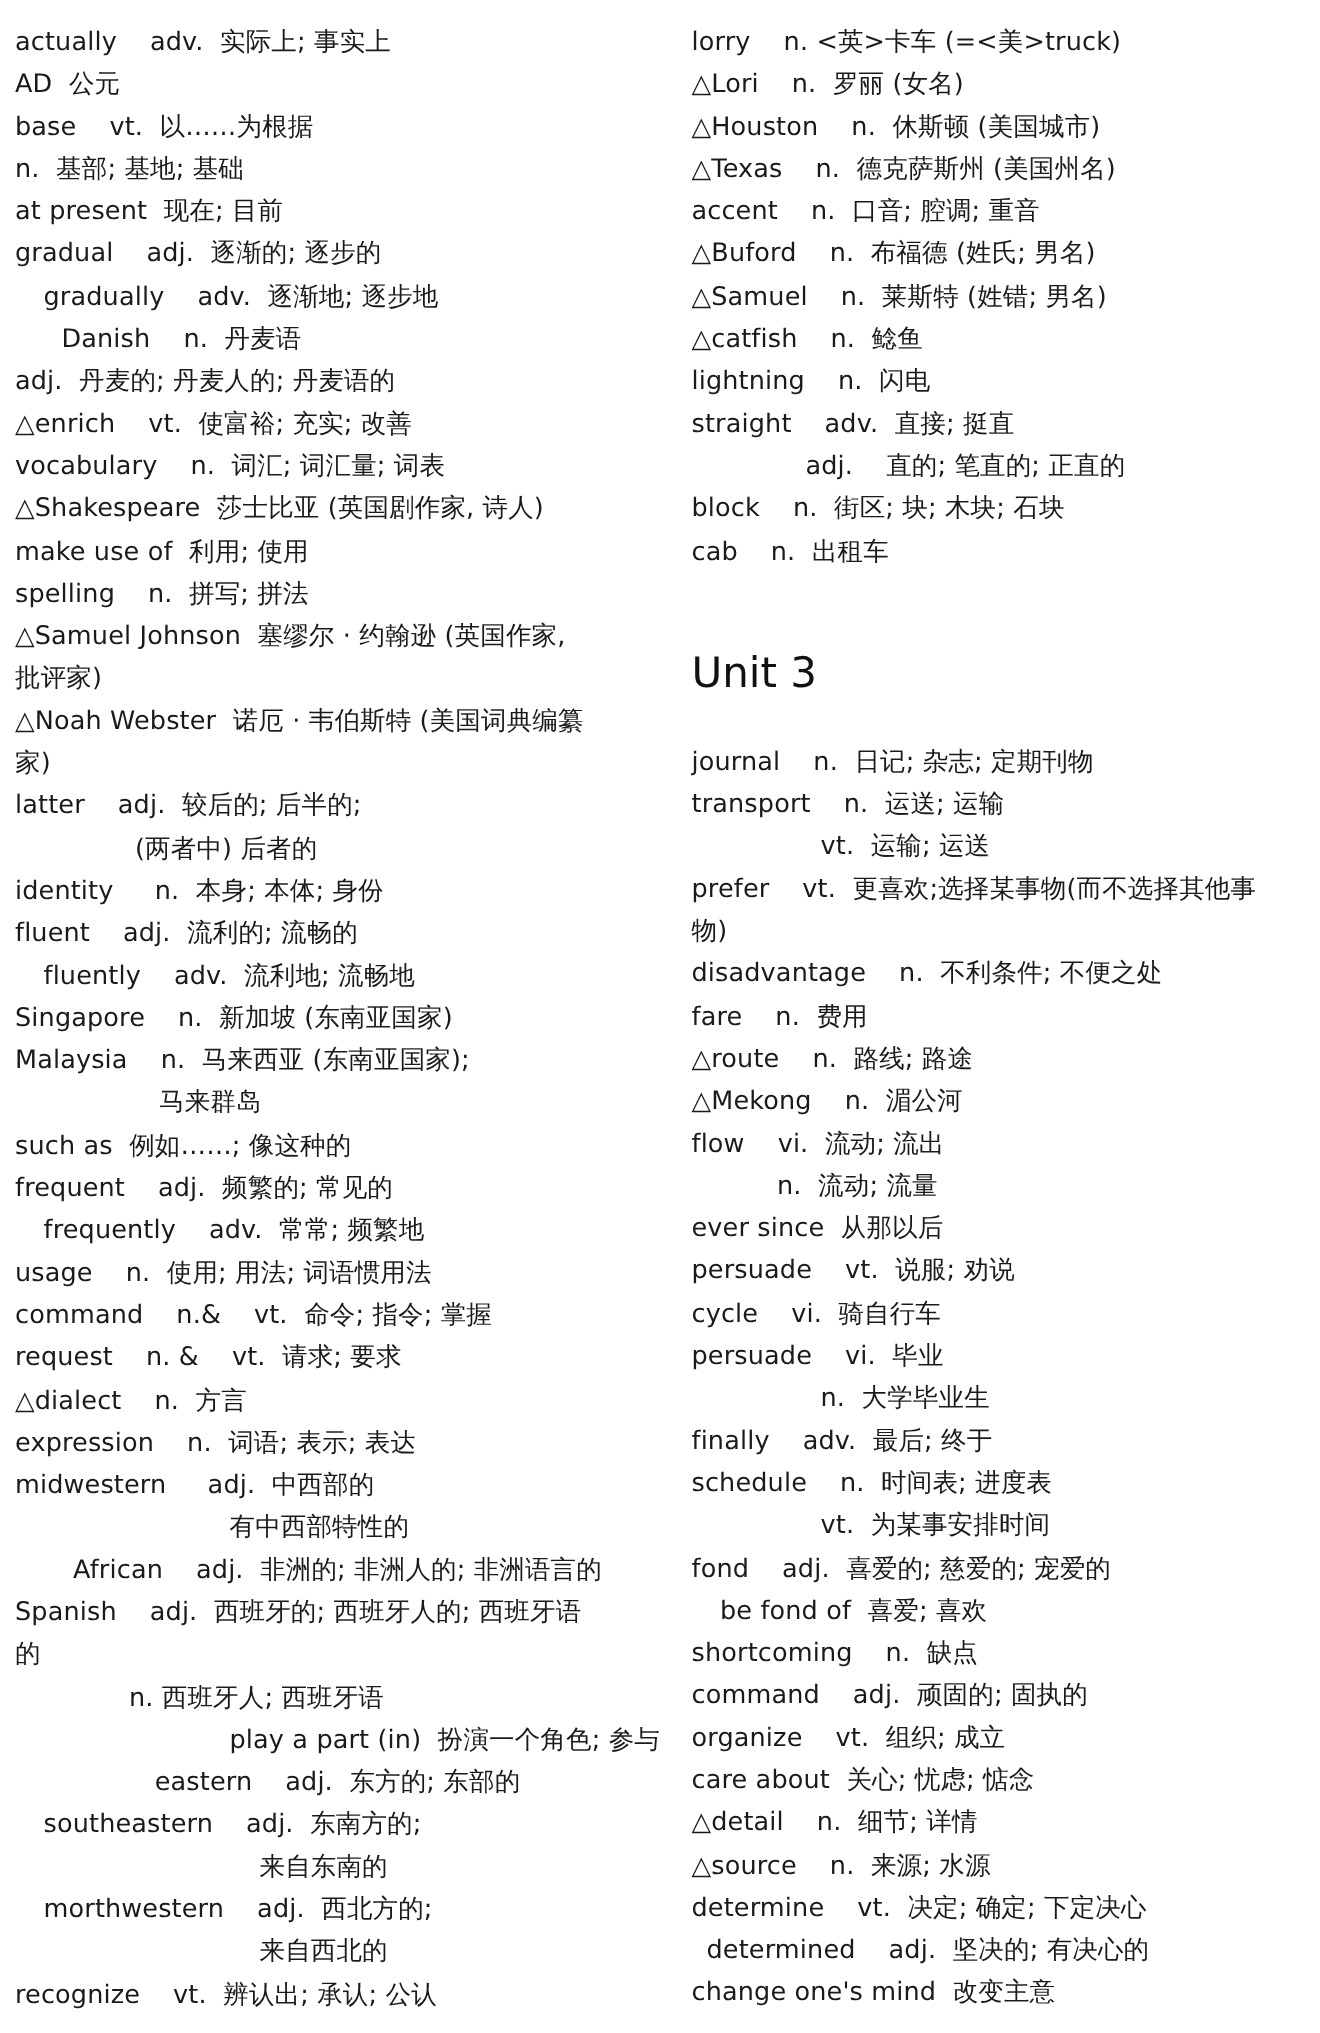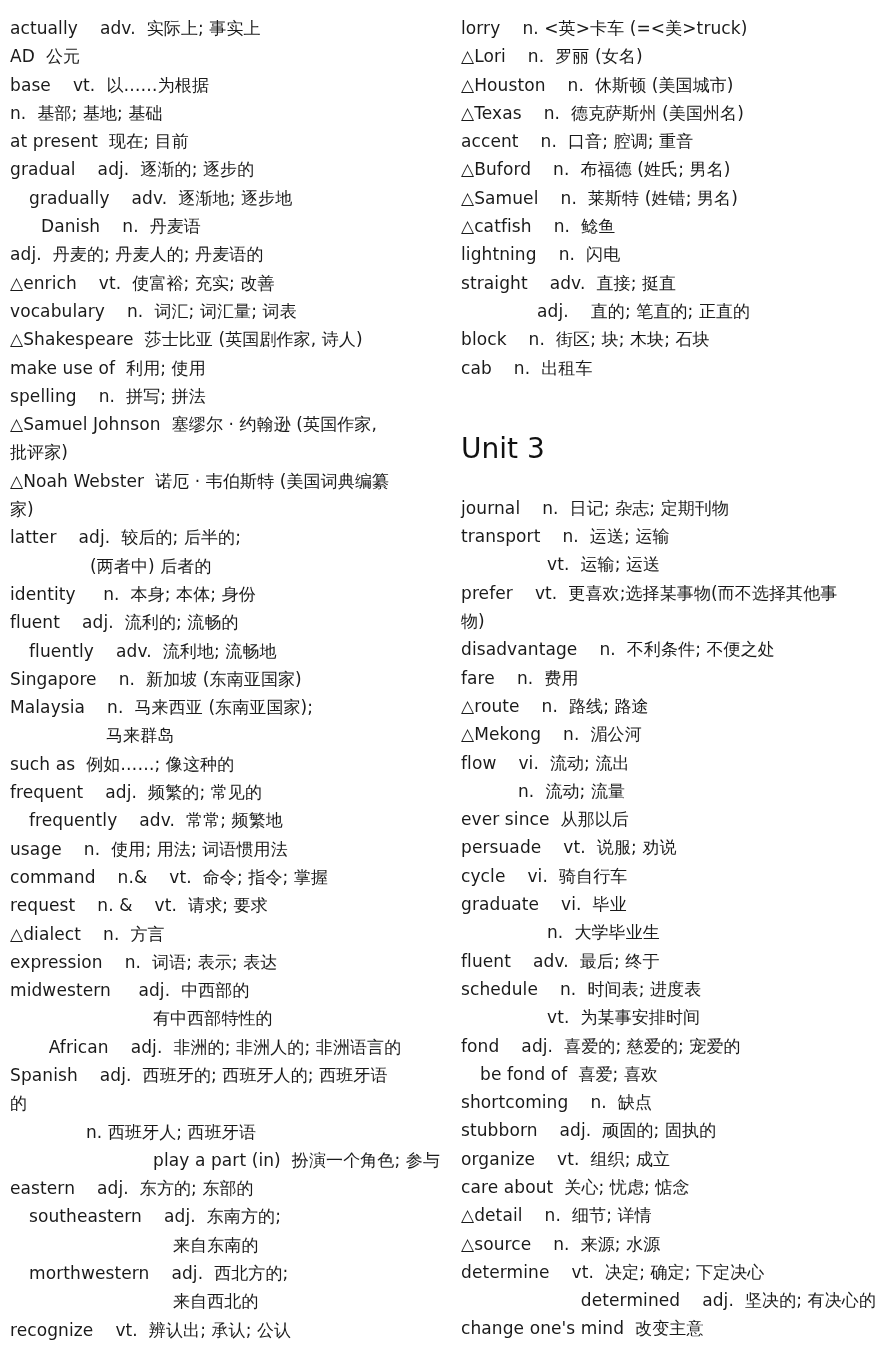--- a/index.html
+++ b/index.html
@@ -50,21 +50,21 @@
     <div class="line" style="padding-left: 0px; white-space: pre;">request    n. &amp;    vt.  请求; 要求</div>
     <div class="line" style="padding-left: 0px; white-space: pre;">△dialect    n.  方言</div>
     <div class="line" style="padding-left: 0px; white-space: pre;">expression    n.  词语; 表示; 表达</div>
     <div class="line" style="padding-left: 0px; white-space: pre;">midwestern     adj.  中西部的</div>
     <div class="line" style="padding-left: 143px; white-space: pre;">有中西部特性的</div>
     <div class="line" style="padding-left: 0px; white-space: pre; text-align: center;">African    adj.  非洲的; 非洲人的; 非洲语言的</div>
     <div class="line" style="padding-left: 0px; white-space: pre;">Spanish    adj.  西班牙的; 西班牙人的; 西班牙语</div>
     <div class="line" style="padding-left: 0px; white-space: pre;">的</div>
     <div class="line" style="padding-left: 76px; white-space: pre;">n. 西班牙人; 西班牙语</div>
     <div class="line" style="padding-left: 0px; white-space: pre; text-align: right;">play a part (in)  扮演一个角色; 参与</div>
-    <div class="line" style="padding-left: 0px; white-space: pre;">eastern    adj.  东方的; 东部的</div>
+    <div class="line" style="padding-left: 0px; white-space: pre; text-align: center;">eastern    adj.  东方的; 东部的</div>
     <div class="line" style="padding-left: 19px; white-space: pre;">southeastern    adj.  东南方的;</div>
     <div class="line" style="padding-left: 163px; white-space: pre;">来自东南的</div>
     <div class="line" style="padding-left: 19px; white-space: pre;">morthwestern    adj.  西北方的;</div>
     <div class="line" style="padding-left: 163px; white-space: pre;">来自西北的</div>
     <div class="line" style="padding-left: 0px; white-space: pre;">recognize    vt.  辨认出; 承认; 公认</div>
   </div>
 
 <div class="col right">
   <div id="right-top">
       <div class="line" style="padding-left: 0px; white-space: pre;">lorry    n. &lt;英&gt;卡车 (=&lt;美&gt;truck)</div>
@@ -91,30 +91,30 @@
       <div class="line" style="padding-left: 0px; white-space: pre;">物)</div>
       <div class="line" style="padding-left: 0px; white-space: pre;">disadvantage    n.  不利条件; 不便之处</div>
       <div class="line" style="padding-left: 0px; white-space: pre;">fare    n.  费用</div>
       <div class="line" style="padding-left: 0px; white-space: pre;">△route    n.  路线; 路途</div>
       <div class="line" style="padding-left: 0px; white-space: pre;">△Mekong    n.  湄公河</div>
       <div class="line" style="padding-left: 0px; white-space: pre;">flow    vi.  流动; 流出</div>
       <div class="line" style="padding-left: 57px; white-space: pre;">n.  流动; 流量</div>
       <div class="line" style="padding-left: 0px; white-space: pre;">ever since  从那以后</div>
       <div class="line" style="padding-left: 0px; white-space: pre;">persuade    vt.  说服; 劝说</div>
       <div class="line" style="padding-left: 0px; white-space: pre;">cycle    vi.  骑自行车</div>
-      <div class="line" style="padding-left: 0px; white-space: pre;">graduate    vi.  毕业</div>
+      <div class="line" style="padding-left: 0px; white-space: pre;">persuade    vi.  毕业</div>
       <div class="line" style="padding-left: 86px; white-space: pre;">n.  大学毕业生</div>
-      <div class="line" style="padding-left: 0px; white-space: pre;">fluent    adv.  最后; 终于</div>
+      <div class="line" style="padding-left: 0px; white-space: pre;">finally    adv.  最后; 终于</div>
       <div class="line" style="padding-left: 0px; white-space: pre;">schedule    n.  时间表; 进度表</div>
       <div class="line" style="padding-left: 86px; white-space: pre;">vt.  为某事安排时间</div>
       <div class="line" style="padding-left: 0px; white-space: pre;">fond    adj.  喜爱的; 慈爱的; 宠爱的</div>
       <div class="line" style="padding-left: 19px; white-space: pre;">be fond of  喜爱; 喜欢</div>
       <div class="line" style="padding-left: 0px; white-space: pre;">shortcoming    n.  缺点</div>
-      <div class="line" style="padding-left: 0px; white-space: pre;">stubborn    adj.  顽固的; 固执的</div>
+      <div class="line" style="padding-left: 0px; white-space: pre;">command    adj.  顽固的; 固执的</div>
       <div class="line" style="padding-left: 0px; white-space: pre;">organize    vt.  组织; 成立</div>
       <div class="line" style="padding-left: 0px; white-space: pre;">care about  关心; 忧虑; 惦念</div>
       <div class="line" style="padding-left: 0px; white-space: pre;">△detail    n.  细节; 详情</div>
       <div class="line" style="padding-left: 0px; white-space: pre;">△source    n.  来源; 水源</div>
       <div class="line" style="padding-left: 0px; white-space: pre;">determine    vt.  决定; 确定; 下定决心</div>
-      <div class="line" style="padding-left: 10px; white-space: pre; text-align: right;">determined    adj.  坚决的; 有决心的</div>
+      <div class="line" style="padding-left: 10px; white-space: pre;">determined    adj.  坚决的; 有决心的</div>
       <div class="line" style="padding-left: 0px; white-space: pre;">change one's mind  改变主意</div>
     </div>
 </div>
 
 </body></html>

